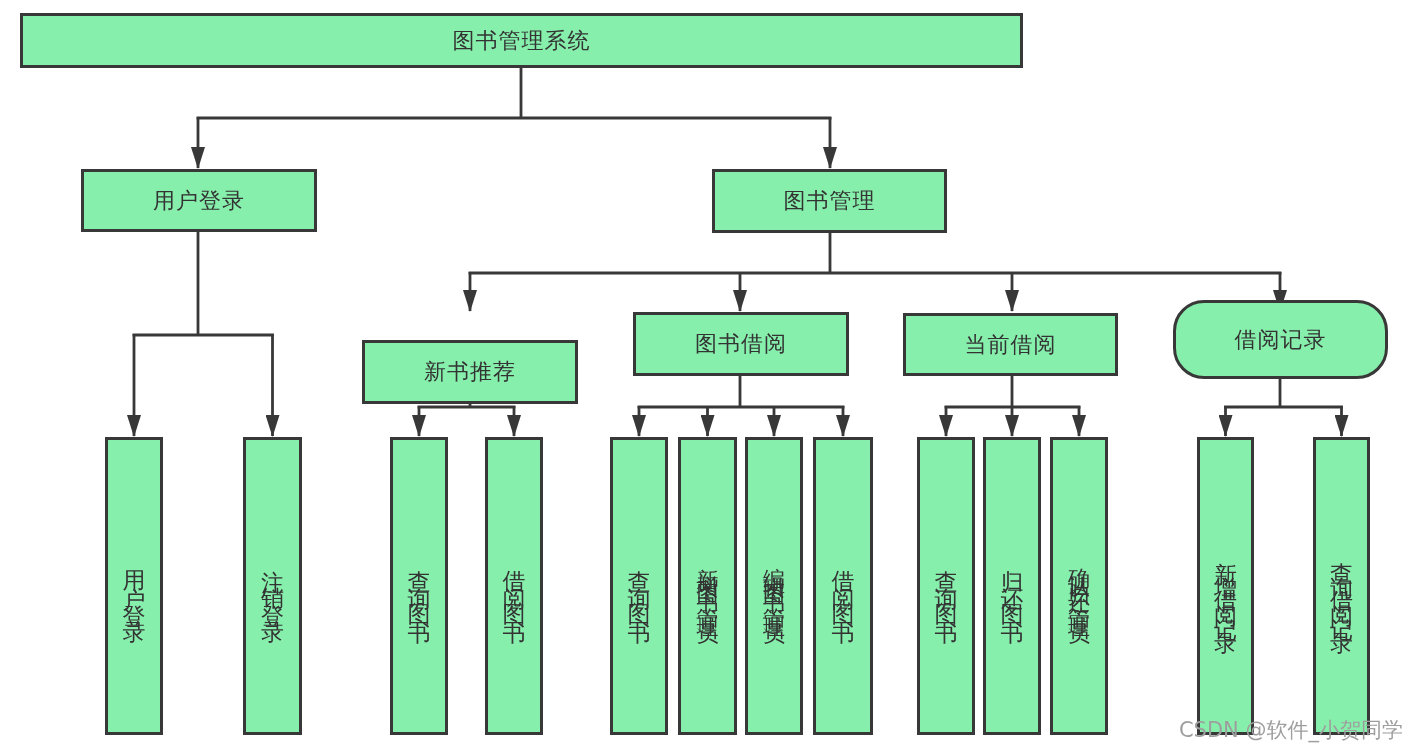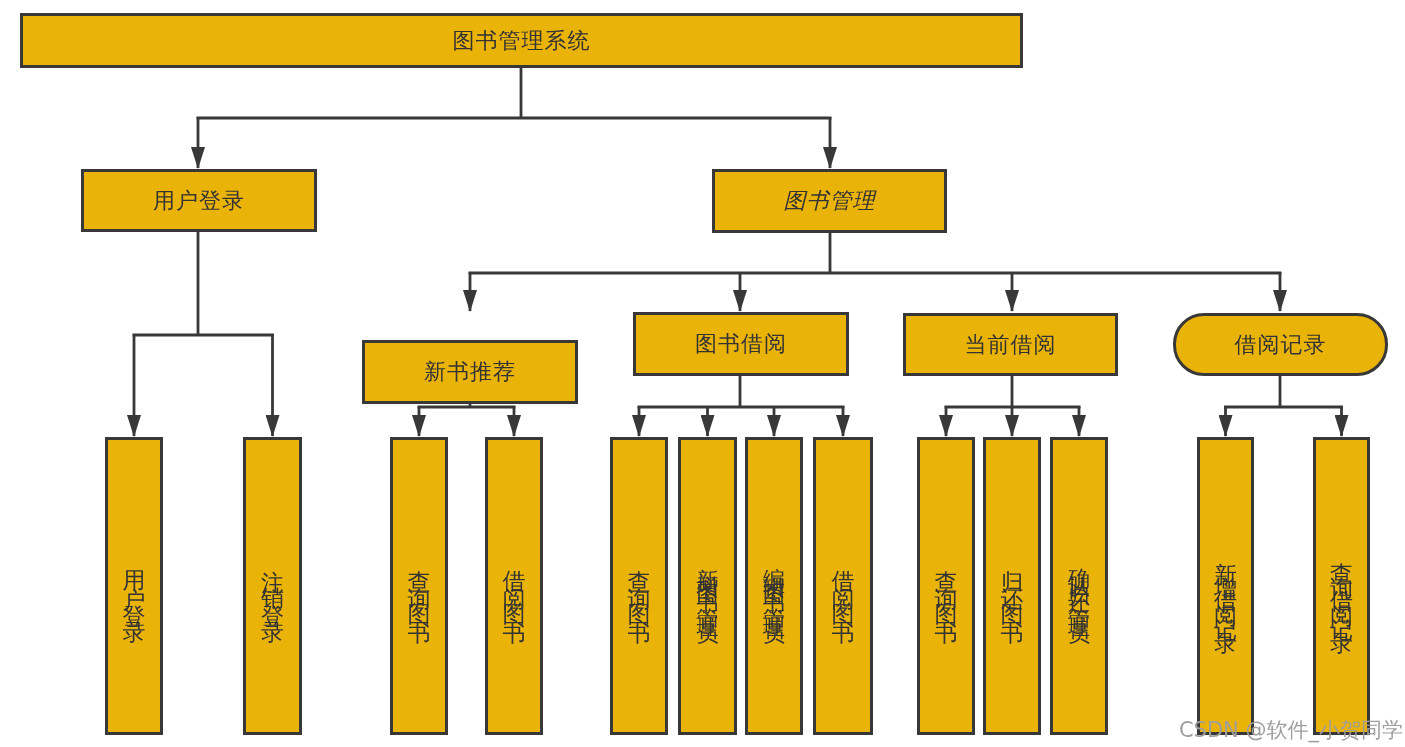--- a/index.html
+++ b/index.html
@@ -5,21 +5,21 @@
   html,body{margin:0;padding:0;background:#ffffff;}
   .canvas{
     position:relative;width:1405px;height:747px;background:#ffffff;overflow:hidden;
     font-family:"DejaVu Sans","Liberation Sans",sans-serif;
   }
   svg.wires{position:absolute;left:0;top:0;width:1405px;height:747px;}
   svg.wires line{stroke:#383838;stroke-width:2.8;}
   svg.wires line.cap{stroke-linecap:square;}
   svg.wires .arrowhead{fill:#383838;}
   .node{
-    position:absolute;box-sizing:border-box;background:#eab308;
+    position:absolute;box-sizing:border-box;background:#86efac;
     border:3px solid #383838;color:#333333;
     display:flex;align-items:center;justify-content:center;
   }
   .node.h .label{font-size:22px;letter-spacing:1px;white-space:nowrap;}
   .node.v .label{
     writing-mode:vertical-rl;text-orientation:mixed;line-height:1;white-space:nowrap;
   }
   .sp4{font-size:23px;letter-spacing:17px;}
   .sp6{font-size:23px;letter-spacing:14px;}
   .sp9{font-size:22px;letter-spacing:8px;}
@@ -80,34 +80,34 @@
     <line x1="1341.5" y1="406" x2="1341.5" y2="436" marker-end="url(#arrow)"></line>
   </svg>
 
   <div class="node h" style="left:20px;top:13px;width:1003px;height:55px;">
     <span class="label">图书管理系统</span>
   </div>
 
   <div class="node h" style="left:81px;top:169px;width:236px;height:63px;">
     <span class="label">用户登录</span>
   </div>
-  <div class="node h" style="left:712px;top:169px;width:235px;height:64px;font-style:italic;">
+  <div class="node h" style="left:712px;top:169px;width:235px;height:64px;">
     <span class="label">图书管理</span>
   </div>
 
   <div class="node h" style="left:362px;top:312px;width:216px;height:64px;margin-top:28px;">
     <span class="label">新书推荐</span>
   </div>
   <div class="node h" style="left:903px;top:313px;width:215px;height:63px;">
     <span class="label">当前借阅</span>
   </div>
   <div class="node h" style="left:633px;top:312px;width:216px;height:64px;">
     <span class="label">图书借阅</span>
   </div>
-  <div class="node h" style="left:1173px;top:313px;width:215px;height:63px;border-radius:31px;">
+  <div class="node h" style="left:1173px;top:300px;width:215px;height:79px;border-radius:31px;">
     <span class="label">借阅记录</span>
   </div>
 
   <div class="node v" style="left:105px;top:437px;width:58px;height:298px;">
     <span class="label sp4">用户登录</span>
   </div>
   <div class="node v" style="left:243px;top:437px;width:59px;height:298px;">
     <span class="label sp4">注销登录</span>
   </div>
 

